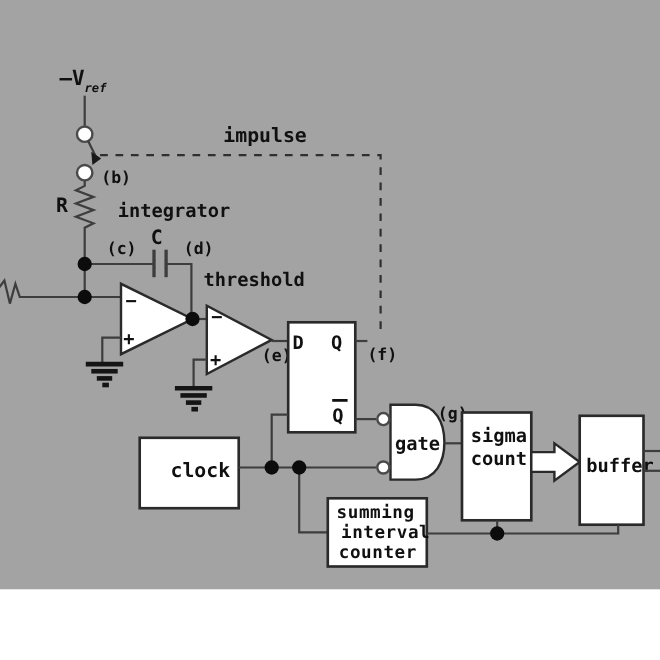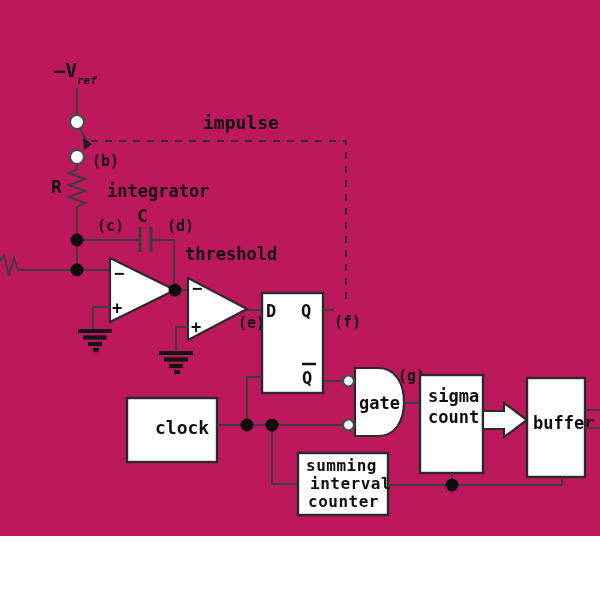--- a/index.html
+++ b/index.html
@@ -1,19 +1,19 @@
 <!DOCTYPE html>
 <html><head>
 <meta charset="utf-8">
 <style>
   html, body { margin: 0; padding: 0; background: #ffffff; }
   .stage {
     position: relative;
     width: 600px; height: 536px;
-    background: #be185d;
+    background: #a3a3a3;
     overflow: hidden;
   }
   svg text {
     font-family: "DejaVu Sans Mono", monospace;
     font-weight: 700;
     fill: #101010;
   }
   .t18 { font-size: 18px; }
   .t17 { font-size: 17px; }
   .t16 { font-size: 16px; letter-spacing: 0.5px; }

